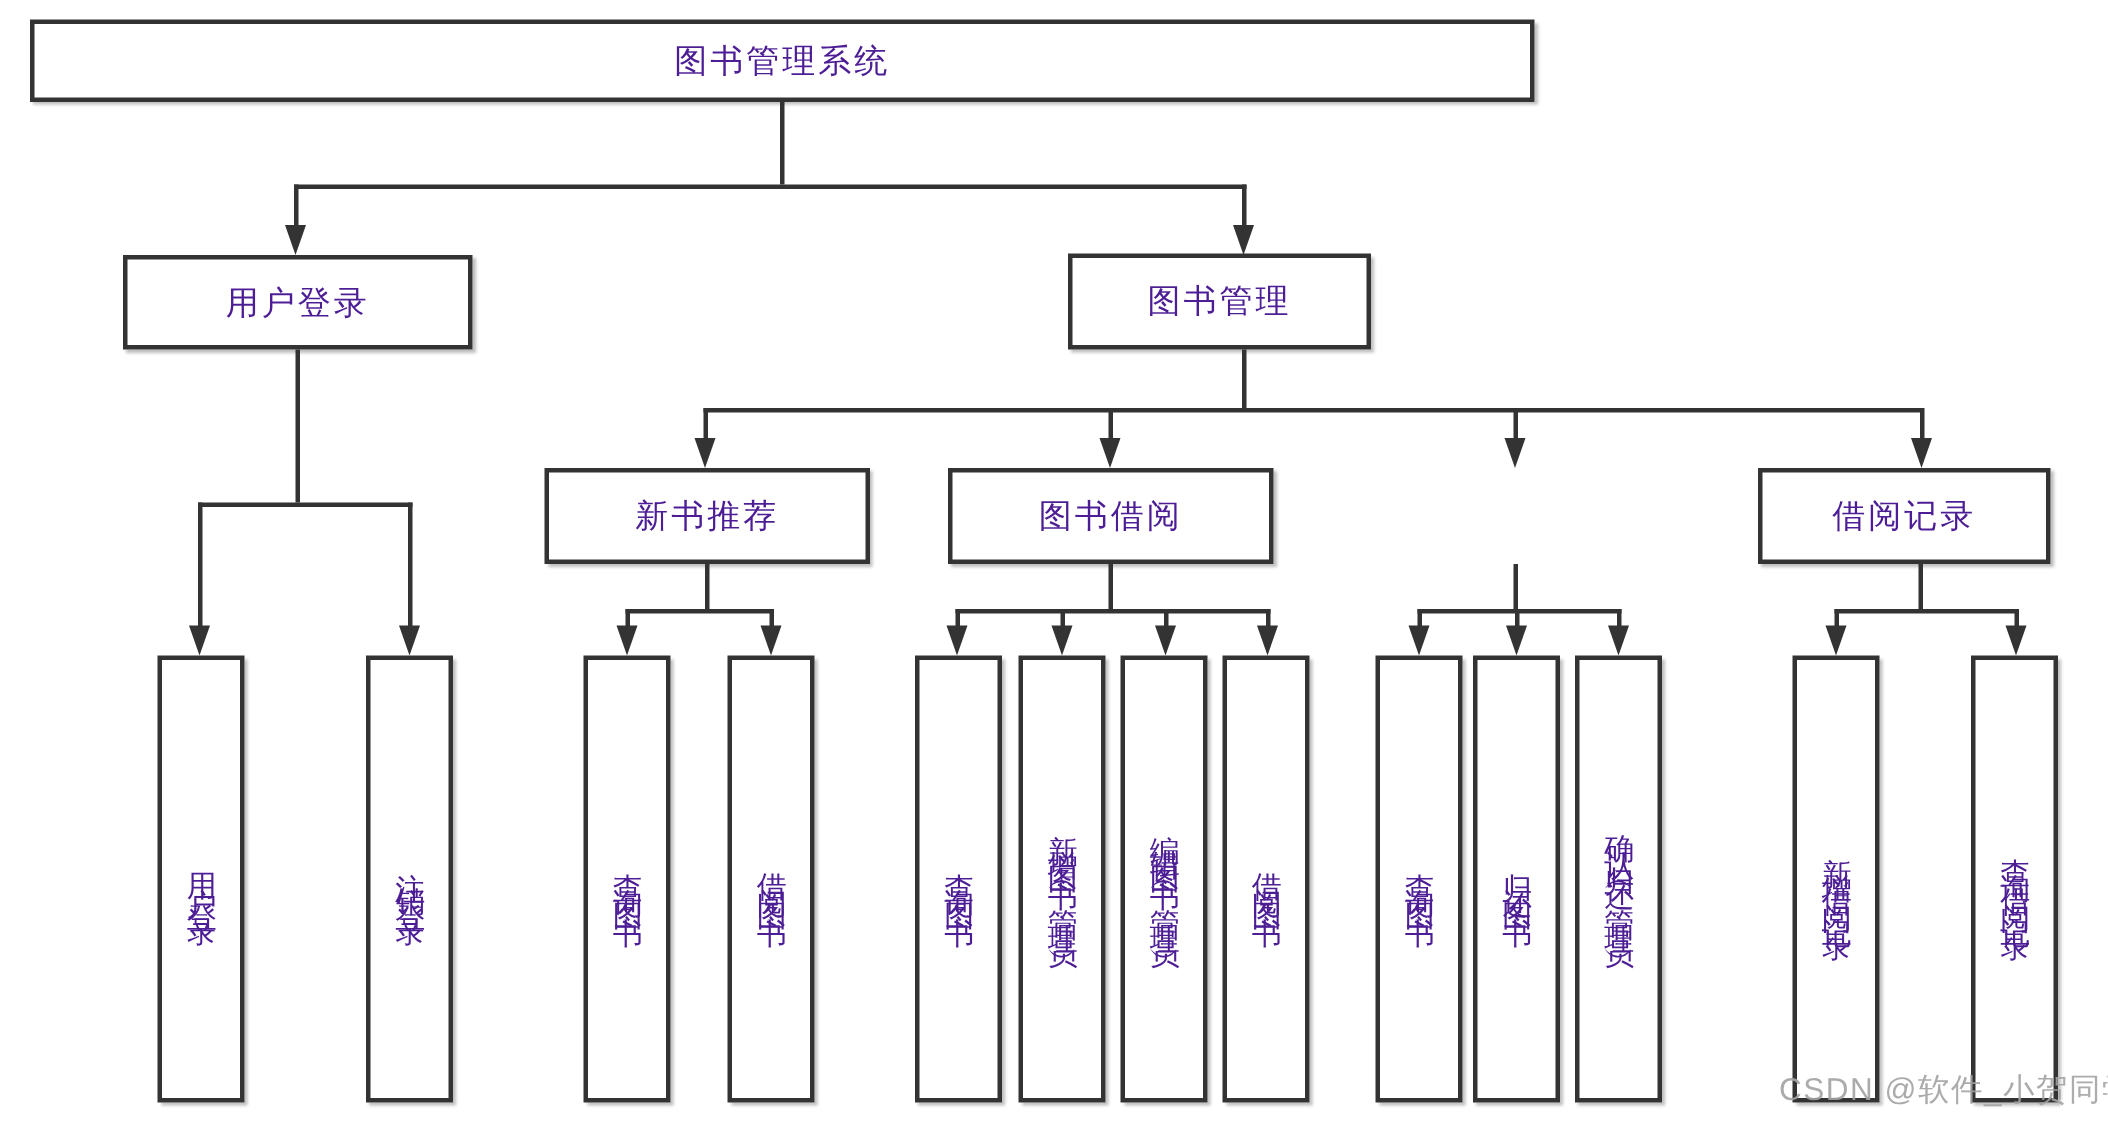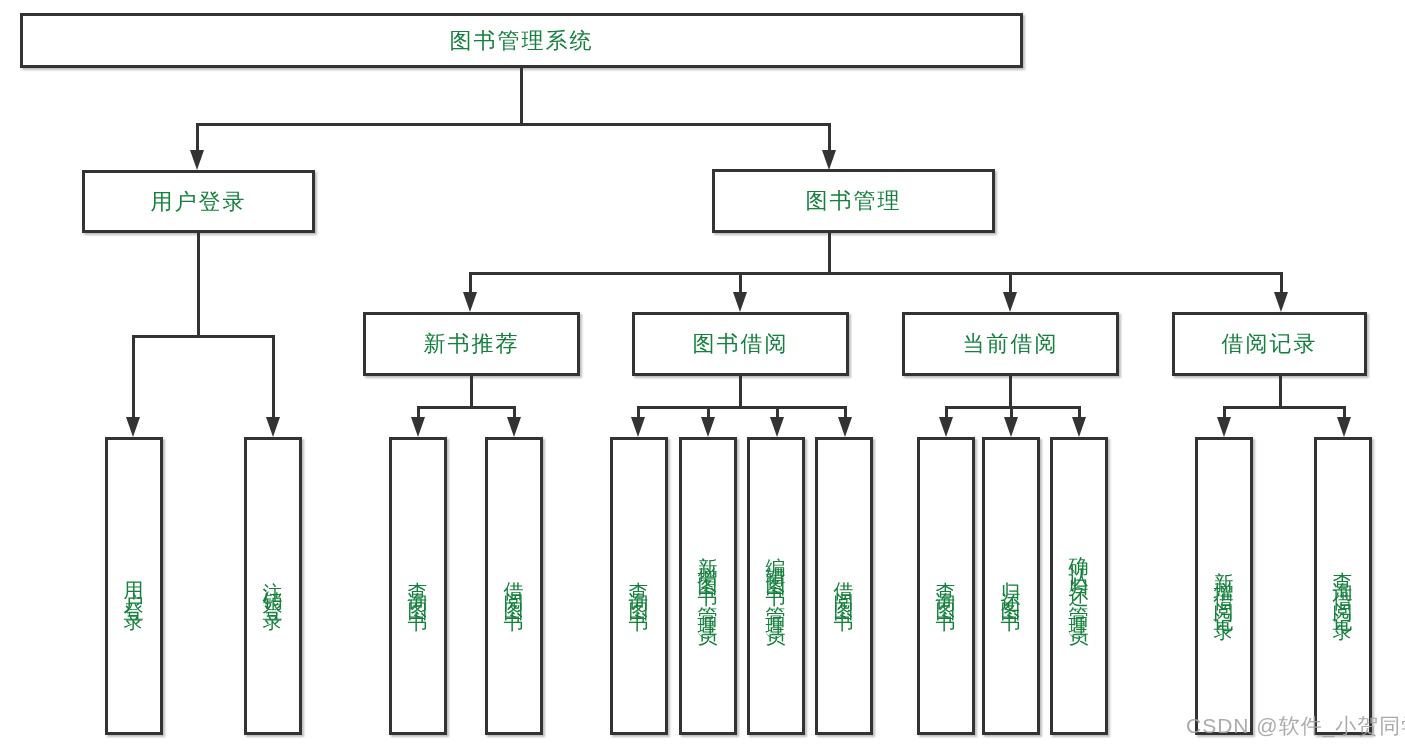--- a/index.html
+++ b/index.html
@@ -4,21 +4,21 @@
 <style>
   html,body{margin:0;padding:0;}
   body{
     width:1405px;height:747px;position:relative;background:#ffffff;
     font-family:"Liberation Sans","DejaVu Sans",sans-serif;
     overflow:hidden;
   }
   .stage{position:absolute;inset:0;}
   .box{
     position:absolute;box-sizing:border-box;background:#ffffff;
-    border:3px solid #333333;color:#15803d;
+    border:3px solid #333333;color:#4c1d95;
     display:flex;align-items:center;justify-content:center;
     box-shadow:2px 2px 2px rgba(110,110,110,0.45);
   }
   .hbox{font-size:22px;letter-spacing:2px;white-space:nowrap;}
   .vbox{
     writing-mode:vertical-rl;text-orientation:mixed;
     font-size:20px;letter-spacing:10px;line-height:1;
   }
   .vline{position:absolute;width:3px;background:#333333;}
   .hline{position:absolute;height:3px;background:#333333;}
@@ -38,32 +38,29 @@
 
 <div class="stage">
 
   <div class="box hbox" style="left:20px;top:13px;width:1003px;height:55px;">
       <span>图书管理系统</span>
     </div>
 
   <div class="box hbox" style="left:82px;top:170px;width:233px;height:63px;">
       <span>用户登录</span>
     </div>
-  <div class="box hbox" style="left:712px;top:169px;width:283px;height:64px;">
+  <div class="box hbox" style="left:712px;top:169px;width:202px;height:64px;">
       <span>图书管理</span>
     </div>
 
   <div class="box hbox" style="left:632px;top:312px;width:217px;height:64px;">
       <span>图书借阅</span>
     </div>
   <div class="box hbox" style="left:363px;top:312px;width:217px;height:64px;">
       <span>新书推荐</span>
-    </div>
-  <div class="box hbox" style="left:902px;top:312px;width:217px;height:64px;">
-      <span>当前借阅</span>
     </div>
   <div class="box hbox" style="left:1172px;top:312px;width:195px;height:64px;">
       <span>借阅记录</span>
     </div>
 
   <div class="box vbox" style="left:105px;top:437px;width:58px;height:298px;">
       <span>用户登录</span>
     </div>
   <div class="box vbox" style="left:244px;top:437px;width:58px;height:298px;">
       <span>注销登录</span>

